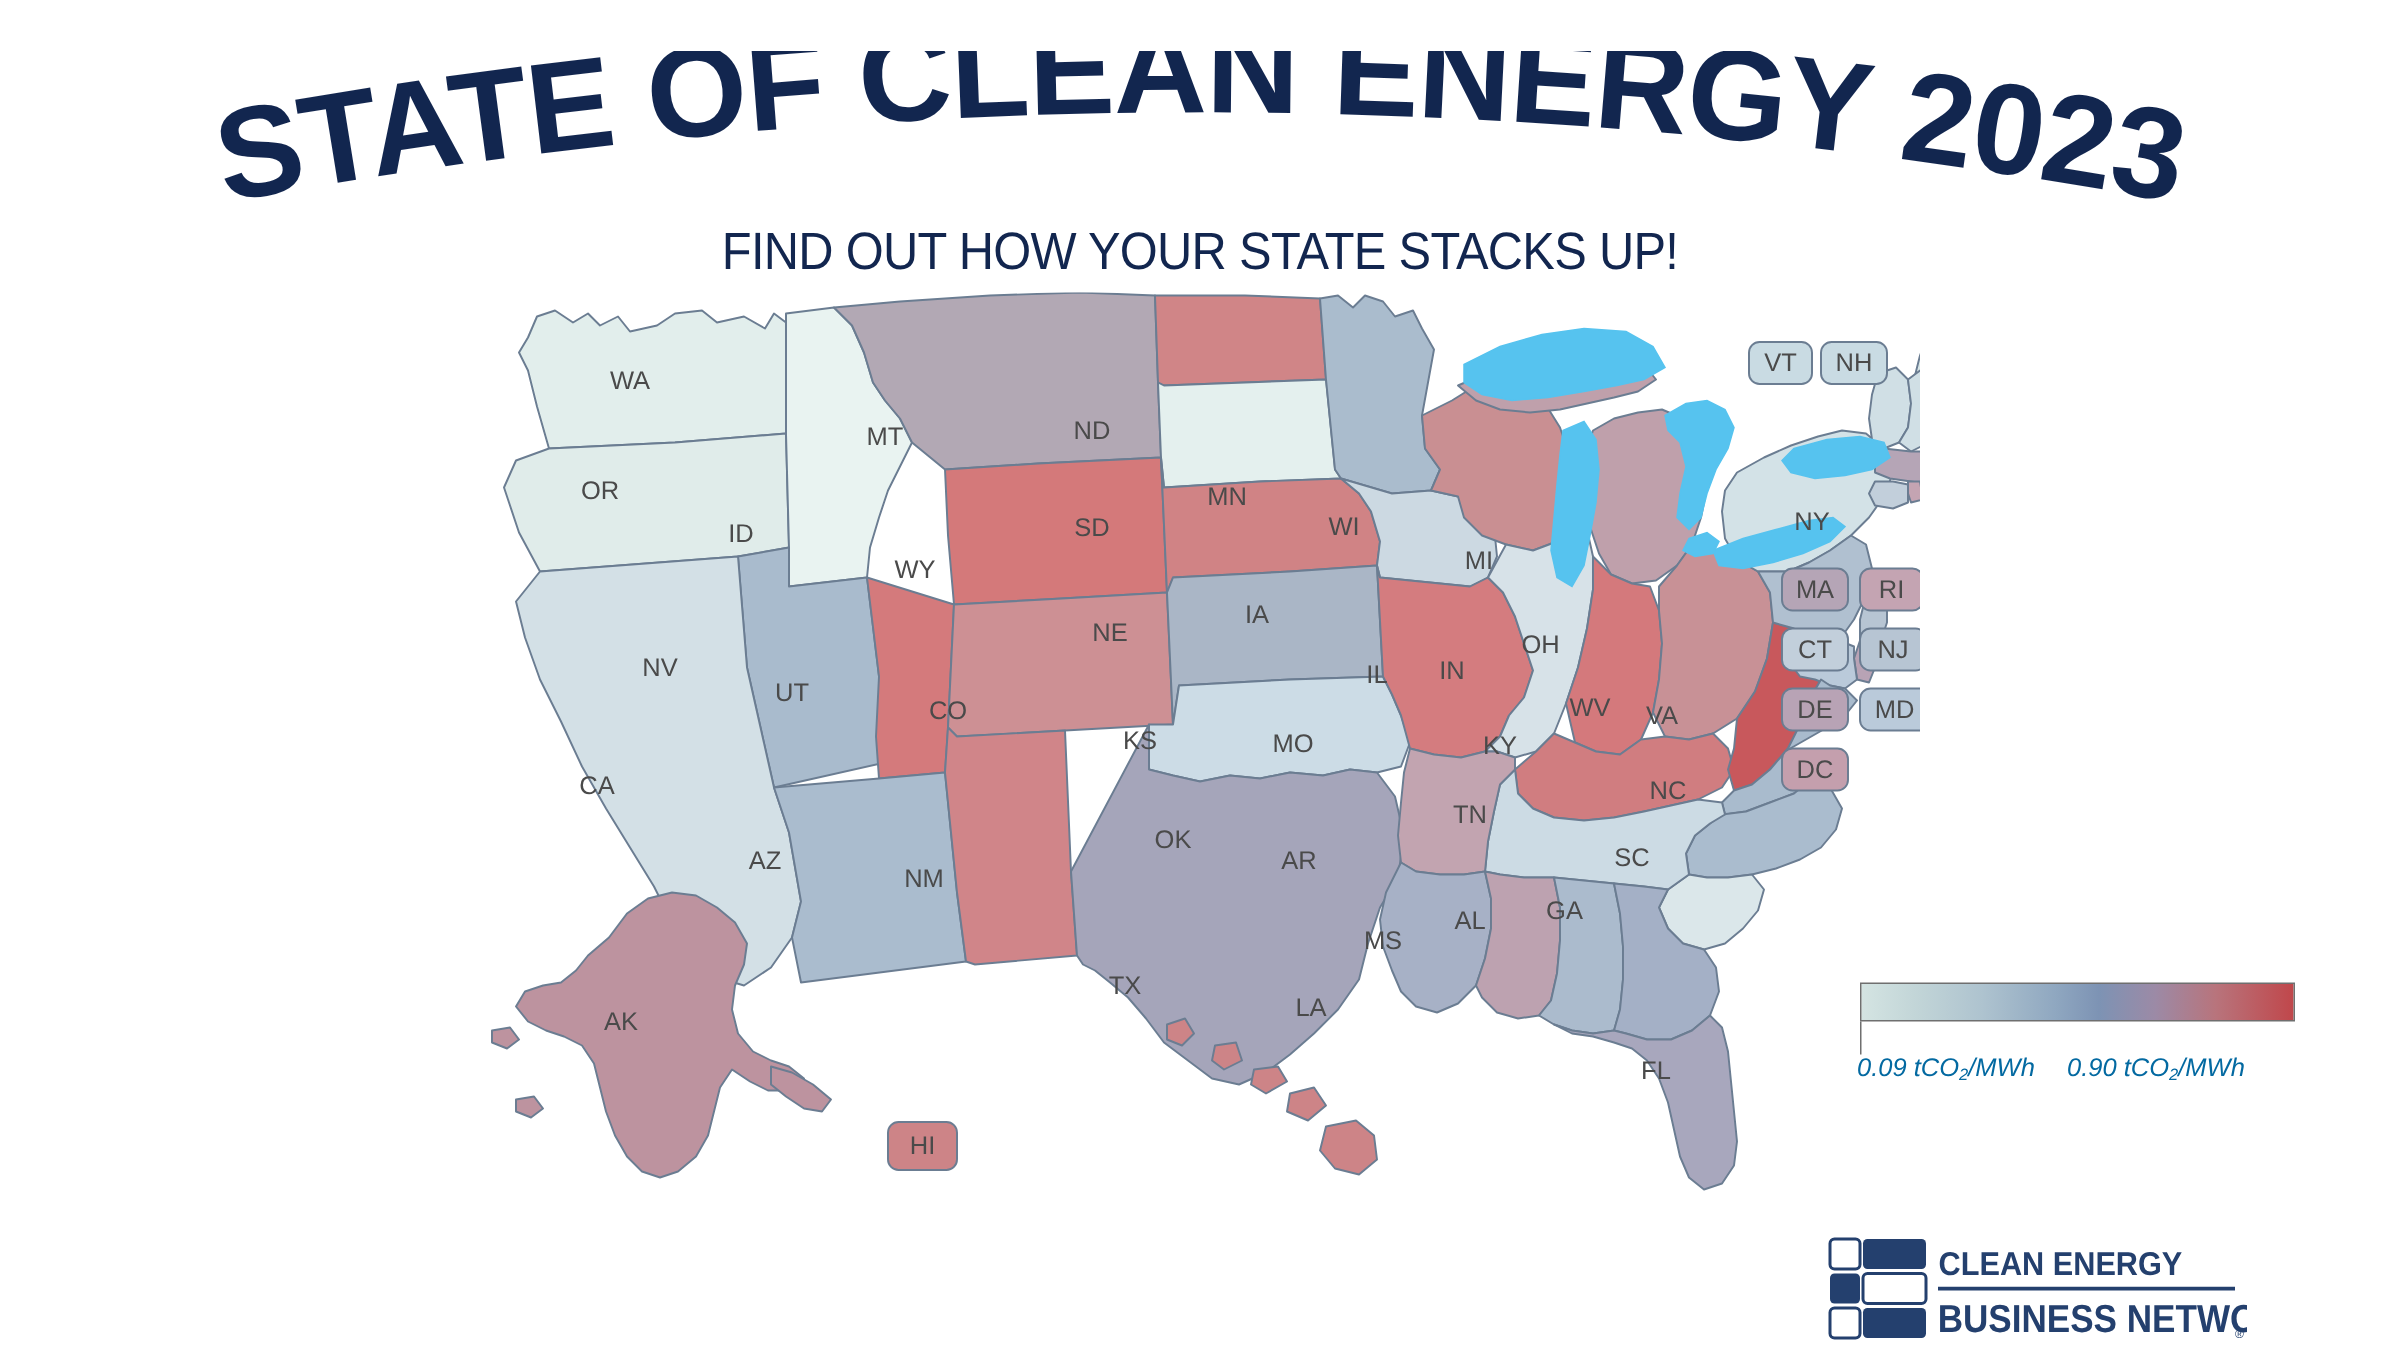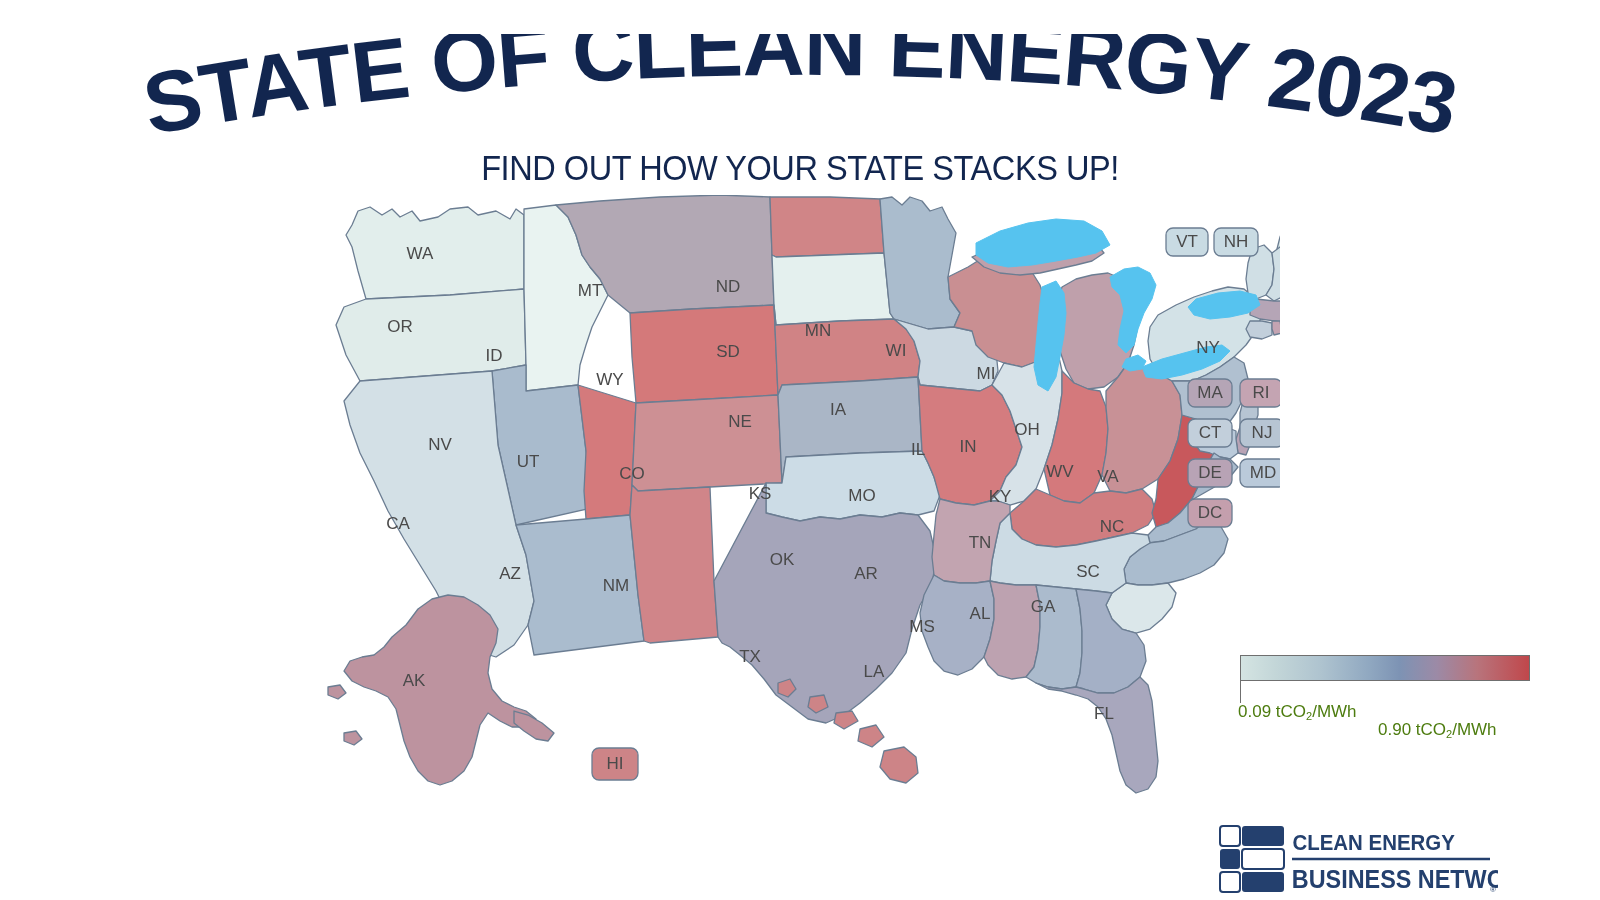--- a/index.html
+++ b/index.html
@@ -72,23 +72,23 @@
   }
   .legend-tick {
     position:absolute; left:30px; top:36px;
     width:1px; height:22px; background:#6f6f6f;
   }
   .legend-labels {
     position:absolute; left:0px; top:57px; width:340px;
     display:flex;
   }
   .legend-min { position:absolute; left:28px; top:0; }
-  .legend-max { position:absolute; left:168px; top:0;margin-top:18px; }
+  .legend-max { position:absolute; left:168px; top:0; }
   .legend-lbl {
-    font-size:17px; color:#4d7c0f; white-space:nowrap;
+    font-size:17px; color:#0369a1; white-space:nowrap;font-style:italic;
   }
   .legend-lbl sub { font-size:11px; vertical-align:baseline; position:relative; top:3px; }
 
   
   .logo { position:absolute; left:1218px; top:824px; width:280px; height:72px; }
   .logo svg { display:block; }
 </style>
 </head>
 <body>
 

